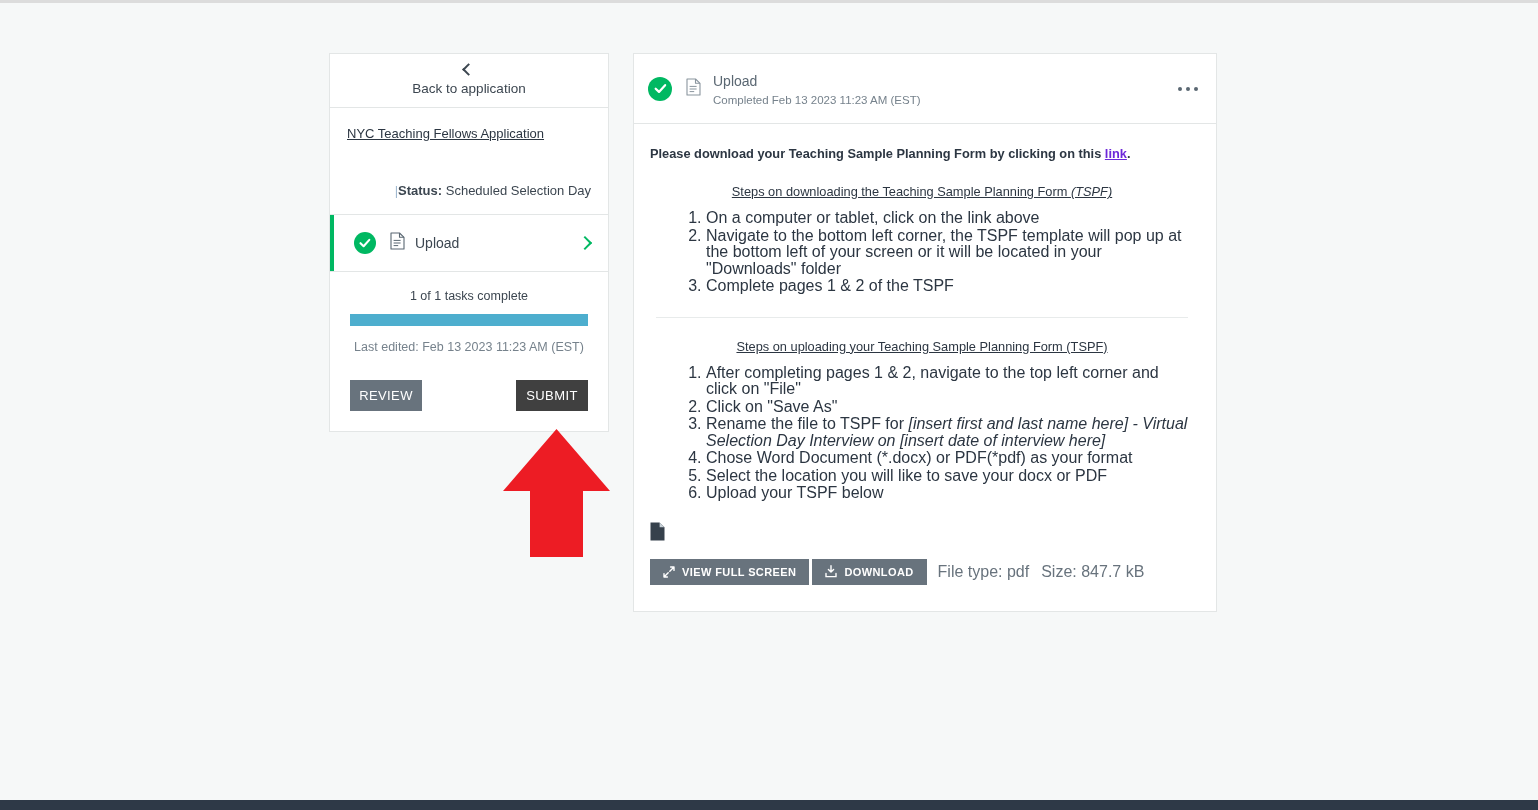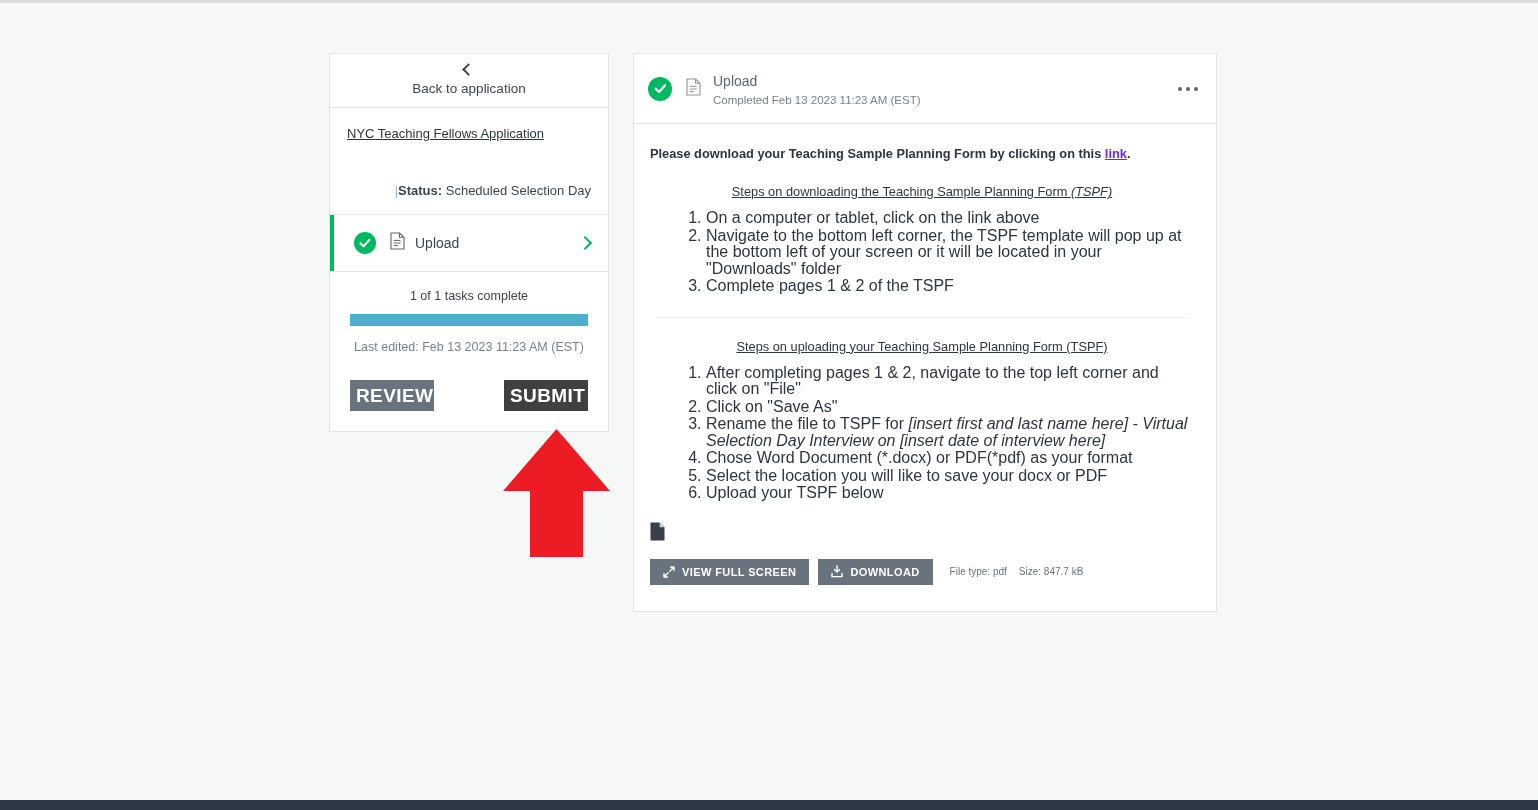--- a/index.html
+++ b/index.html
@@ -150,25 +150,25 @@
     margin-top: 14px;
   }
   .btn-row {
     display: flex;
     justify-content: space-between;
     margin-top: 26px;
   }
   .btn {
     border: none;
     color: #ffffff;
-    font-size: 19px;
-    font-weight: bold;
+    font-size: 13px;
+    font-weight: normal;
     letter-spacing: .4px;
     height: 31px;
-    width: 84px;
+    width: 72px;
     cursor: pointer;
     font-family: "Liberation Sans", sans-serif;
   }
   .btn-review { background: #68737d; }
   .btn-submit { background: #404040; }
 
   
   .red-arrow {
     position: absolute;
     left: 503px;
@@ -266,40 +266,40 @@
   .note i { font-style: italic; }
 
   .file-thumb {
     margin-top: 20px;
     margin-bottom: 14px;
   }
 
   .file-actions {
     display: flex;
     align-items: center;
-    gap: 9px;
+    gap: 3px;
   }
   .fbtn {
     background: #68737d;
     color: #ffffff;
     border: none;
     height: 26px;
     font-size: 11px;
     font-weight: bold;
     letter-spacing: .4px;
     display: inline-flex;
     align-items: center;
     gap: 7px;
     padding: 0 13px;
     cursor: pointer;
     font-family: "Liberation Sans", sans-serif;
   }
   .file-meta {
     margin-left: 8px;
-    font-size: 10px;
+    font-size: 16px;
     color: #68737d;
   }
   .file-meta span { margin-right: 12px; }
 </style>
 </head>
 <body>
 
 <div class="top-rule"></div>
 
 <div class="left-card">

